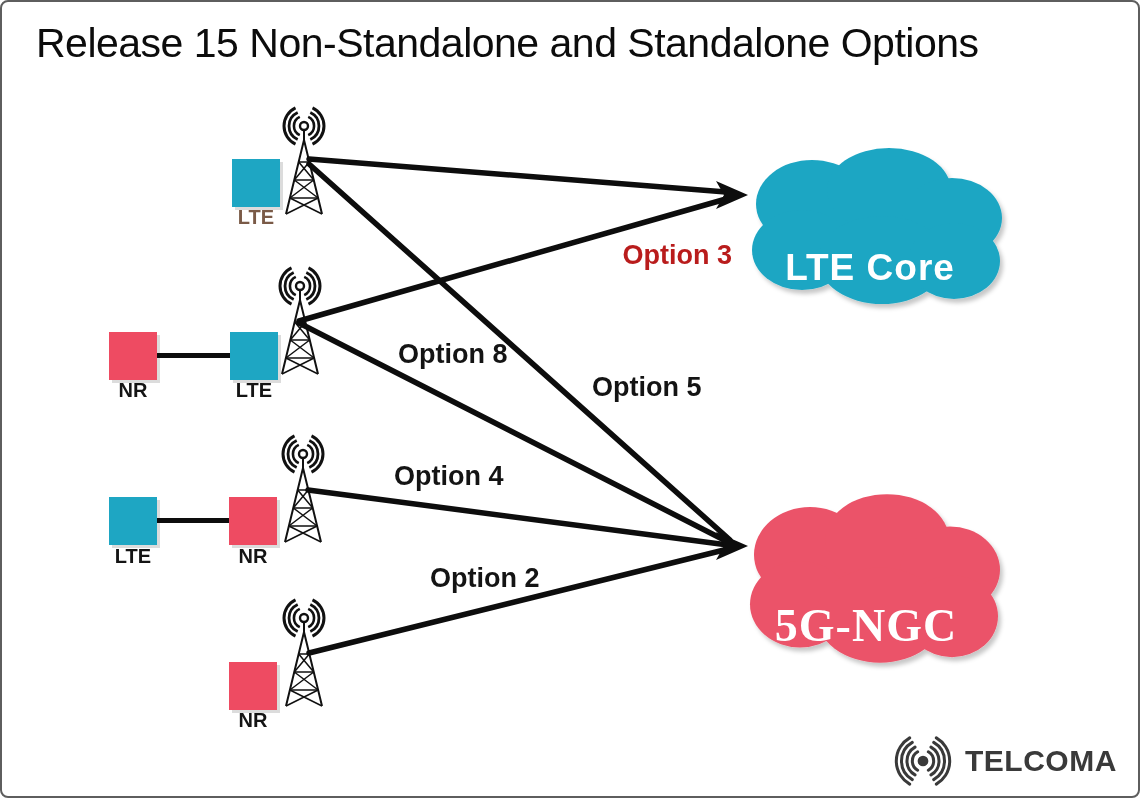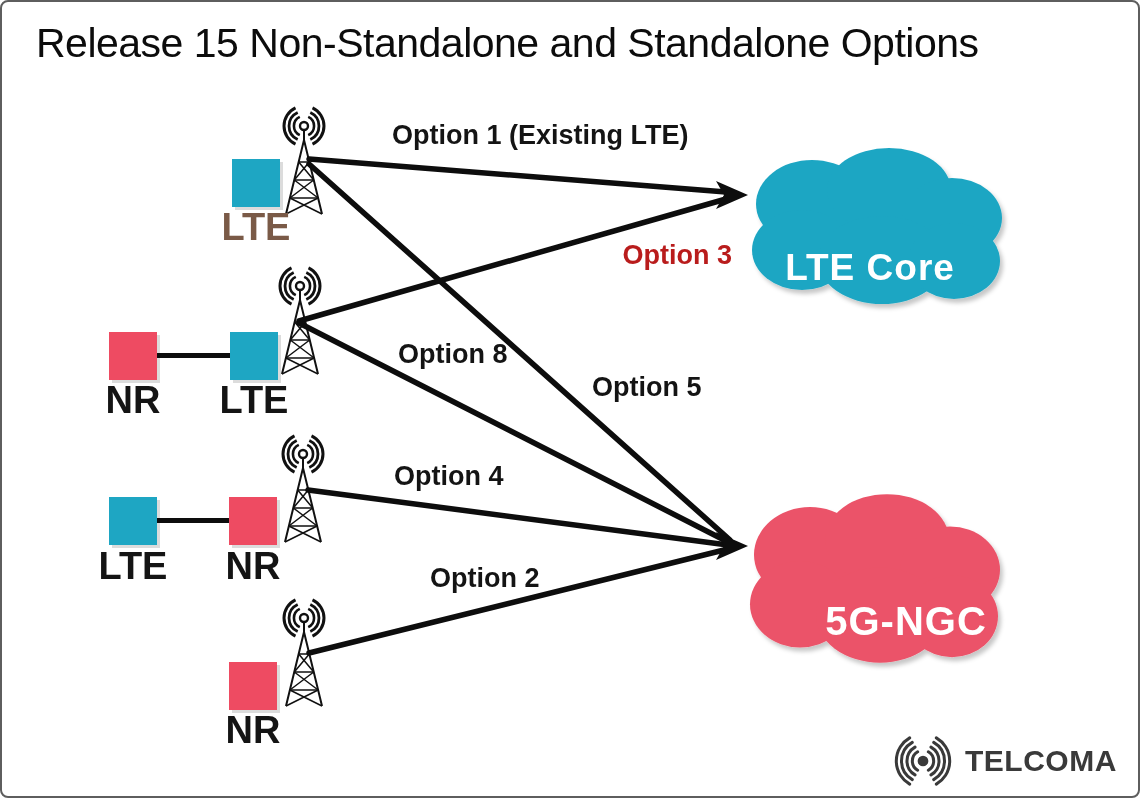--- a/index.html
+++ b/index.html
@@ -20,36 +20,36 @@
   }
   svg.layer{position:absolute;left:0;top:0;}
   .cell{
     position:absolute;width:48px;height:48px;
     box-shadow:3px 3px 0 #dcdcdc;
   }
   .cell.teal{background:#1ea6c3;}
   .cell.pink{background:#ee4b62;}
   .cell-label{
     position:absolute;width:74px;text-align:center;
-    font-size:38px;font-weight:700;color:#141414;white-space:nowrap;
+    font-size:20px;font-weight:700;color:#141414;white-space:nowrap;
   }
   .cell-label.brown{color:#7a5a47;}
   .connector{position:absolute;height:5px;background:#0d0d0d;}
   .opt{
     position:absolute;font-size:27px;font-weight:600;color:#141414;
     white-space:nowrap;
   }
   .opt3-block{position:absolute;left:492px;top:233px;width:238px;text-align:right;}
   .opt3-block div{font-size:27px;font-weight:600;color:#b91c1c;line-height:41px;white-space:nowrap;}
   .cloud-label{
     position:absolute;text-align:center;color:#ffffff;font-weight:700;
     white-space:nowrap;letter-spacing:1px;margin-top:48px;
   }
   .cloud-label.lte{left:762px;top:197px;width:212px;font-size:37px;}
-  .cloud-label.ngc{left:800px;top:549px;width:208px;font-size:40px;}
+  .cloud-label.ngc{left:760px;top:549px;width:208px;font-size:46px;font-family:Liberation Serif, serif;}
   .logo{
     position:absolute;left:884px;top:731px;
     display:flex;align-items:center;gap:5px;color:#3a3a3a;
   }
   .logo-text{display:flex;flex-direction:row;align-items:flex-end;}
   .logo-name{font-size:30px;font-weight:800;line-height:30px;letter-spacing:0.5px;}
   .logo-tagline{font-size:11.3px;font-weight:600;letter-spacing:0.55px;margin-top:2px;}
 </style>
 </head>
 <body>
@@ -125,21 +125,20 @@
 
   <div class="cell teal" style="left:107px;top:495px;"></div>
   <div class="cell pink" style="left:227px;top:495px;"></div>
   <div class="connector" style="left:155px;top:516px;width:72px;"></div>
   <div class="cell-label" style="left:94px;top:543px;">LTE</div>
   <div class="cell-label" style="left:214px;top:543px;">NR</div>
 
   <div class="cell pink" style="left:227px;top:660px;"></div>
   <div class="cell-label" style="left:214px;top:707px;">NR</div>
 
-  <div class="opt" style="left:390px;top:118px;">Option 1 (Existing LTE)</div>
   <div class="opt3-block">
     <div>Option 3</div>
   </div>
   <div class="opt" style="left:396px;top:337px;">Option 8</div>
   <div class="opt" style="left:590px;top:370px;">Option 5</div>
   <div class="opt" style="left:392px;top:459px;">Option 4</div>
   <div class="opt" style="left:392px;top:561px;margin-left:36px;">Option 2</div>
 
   <div class="logo">
     <svg width="74" height="56" viewBox="0 0 76 56">

